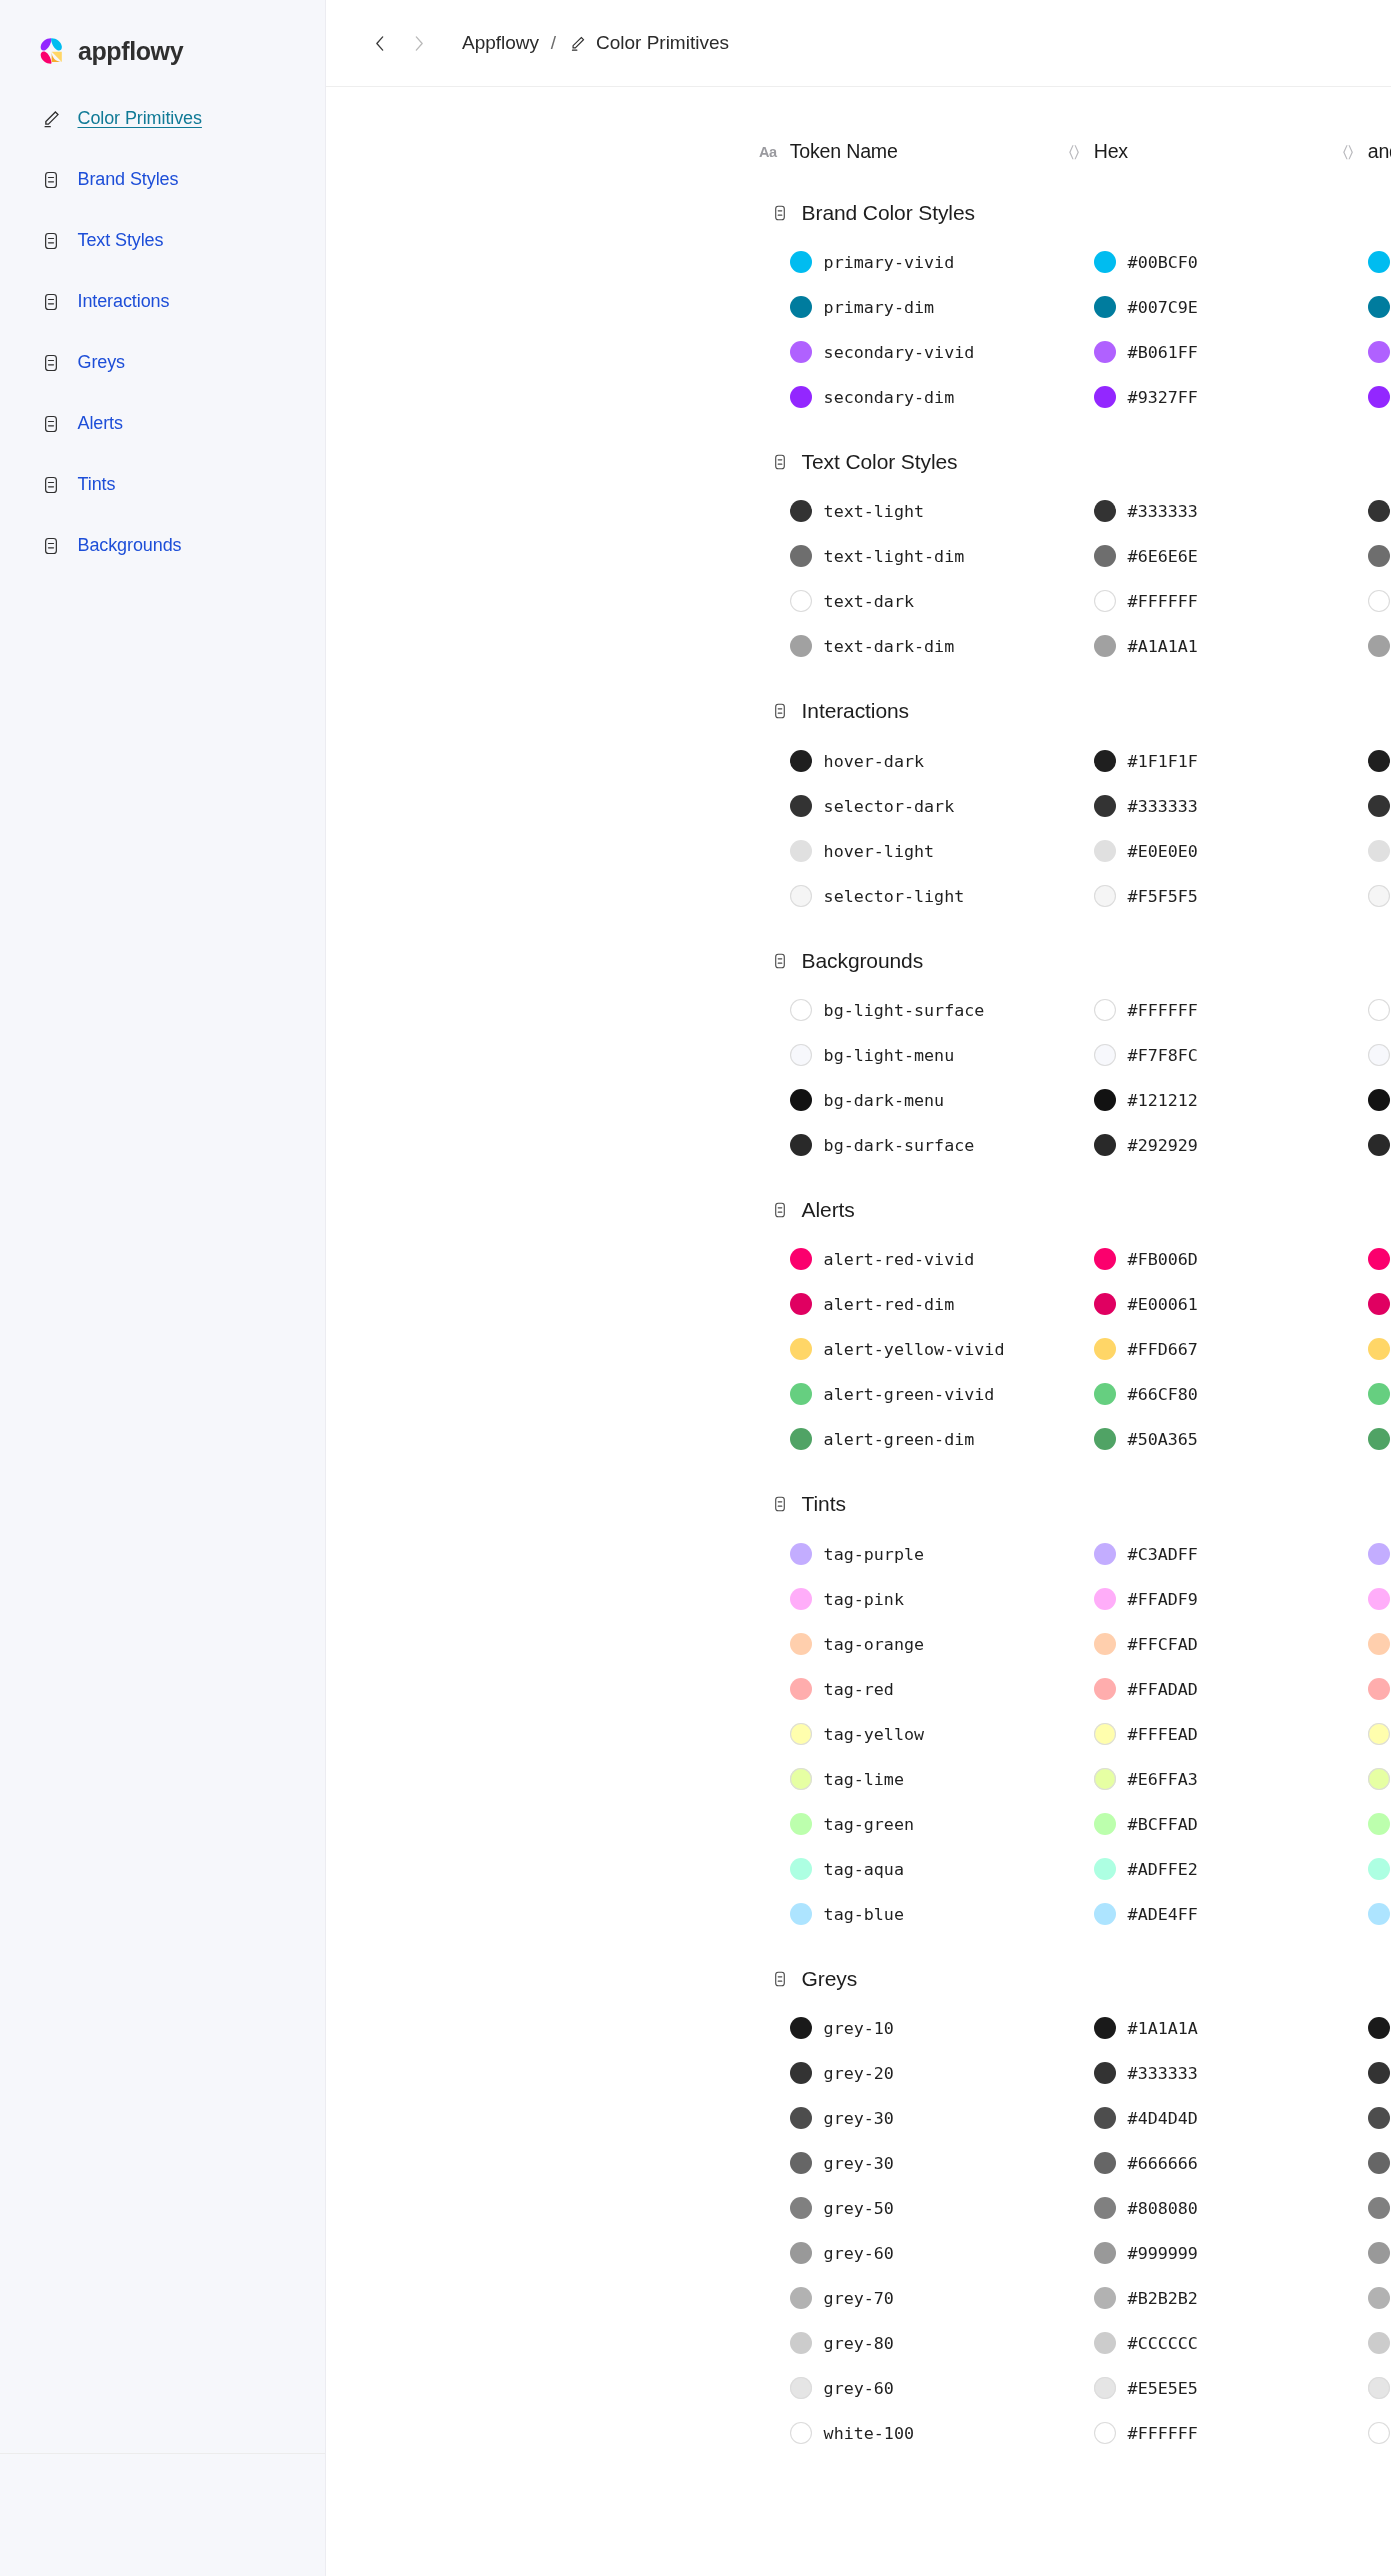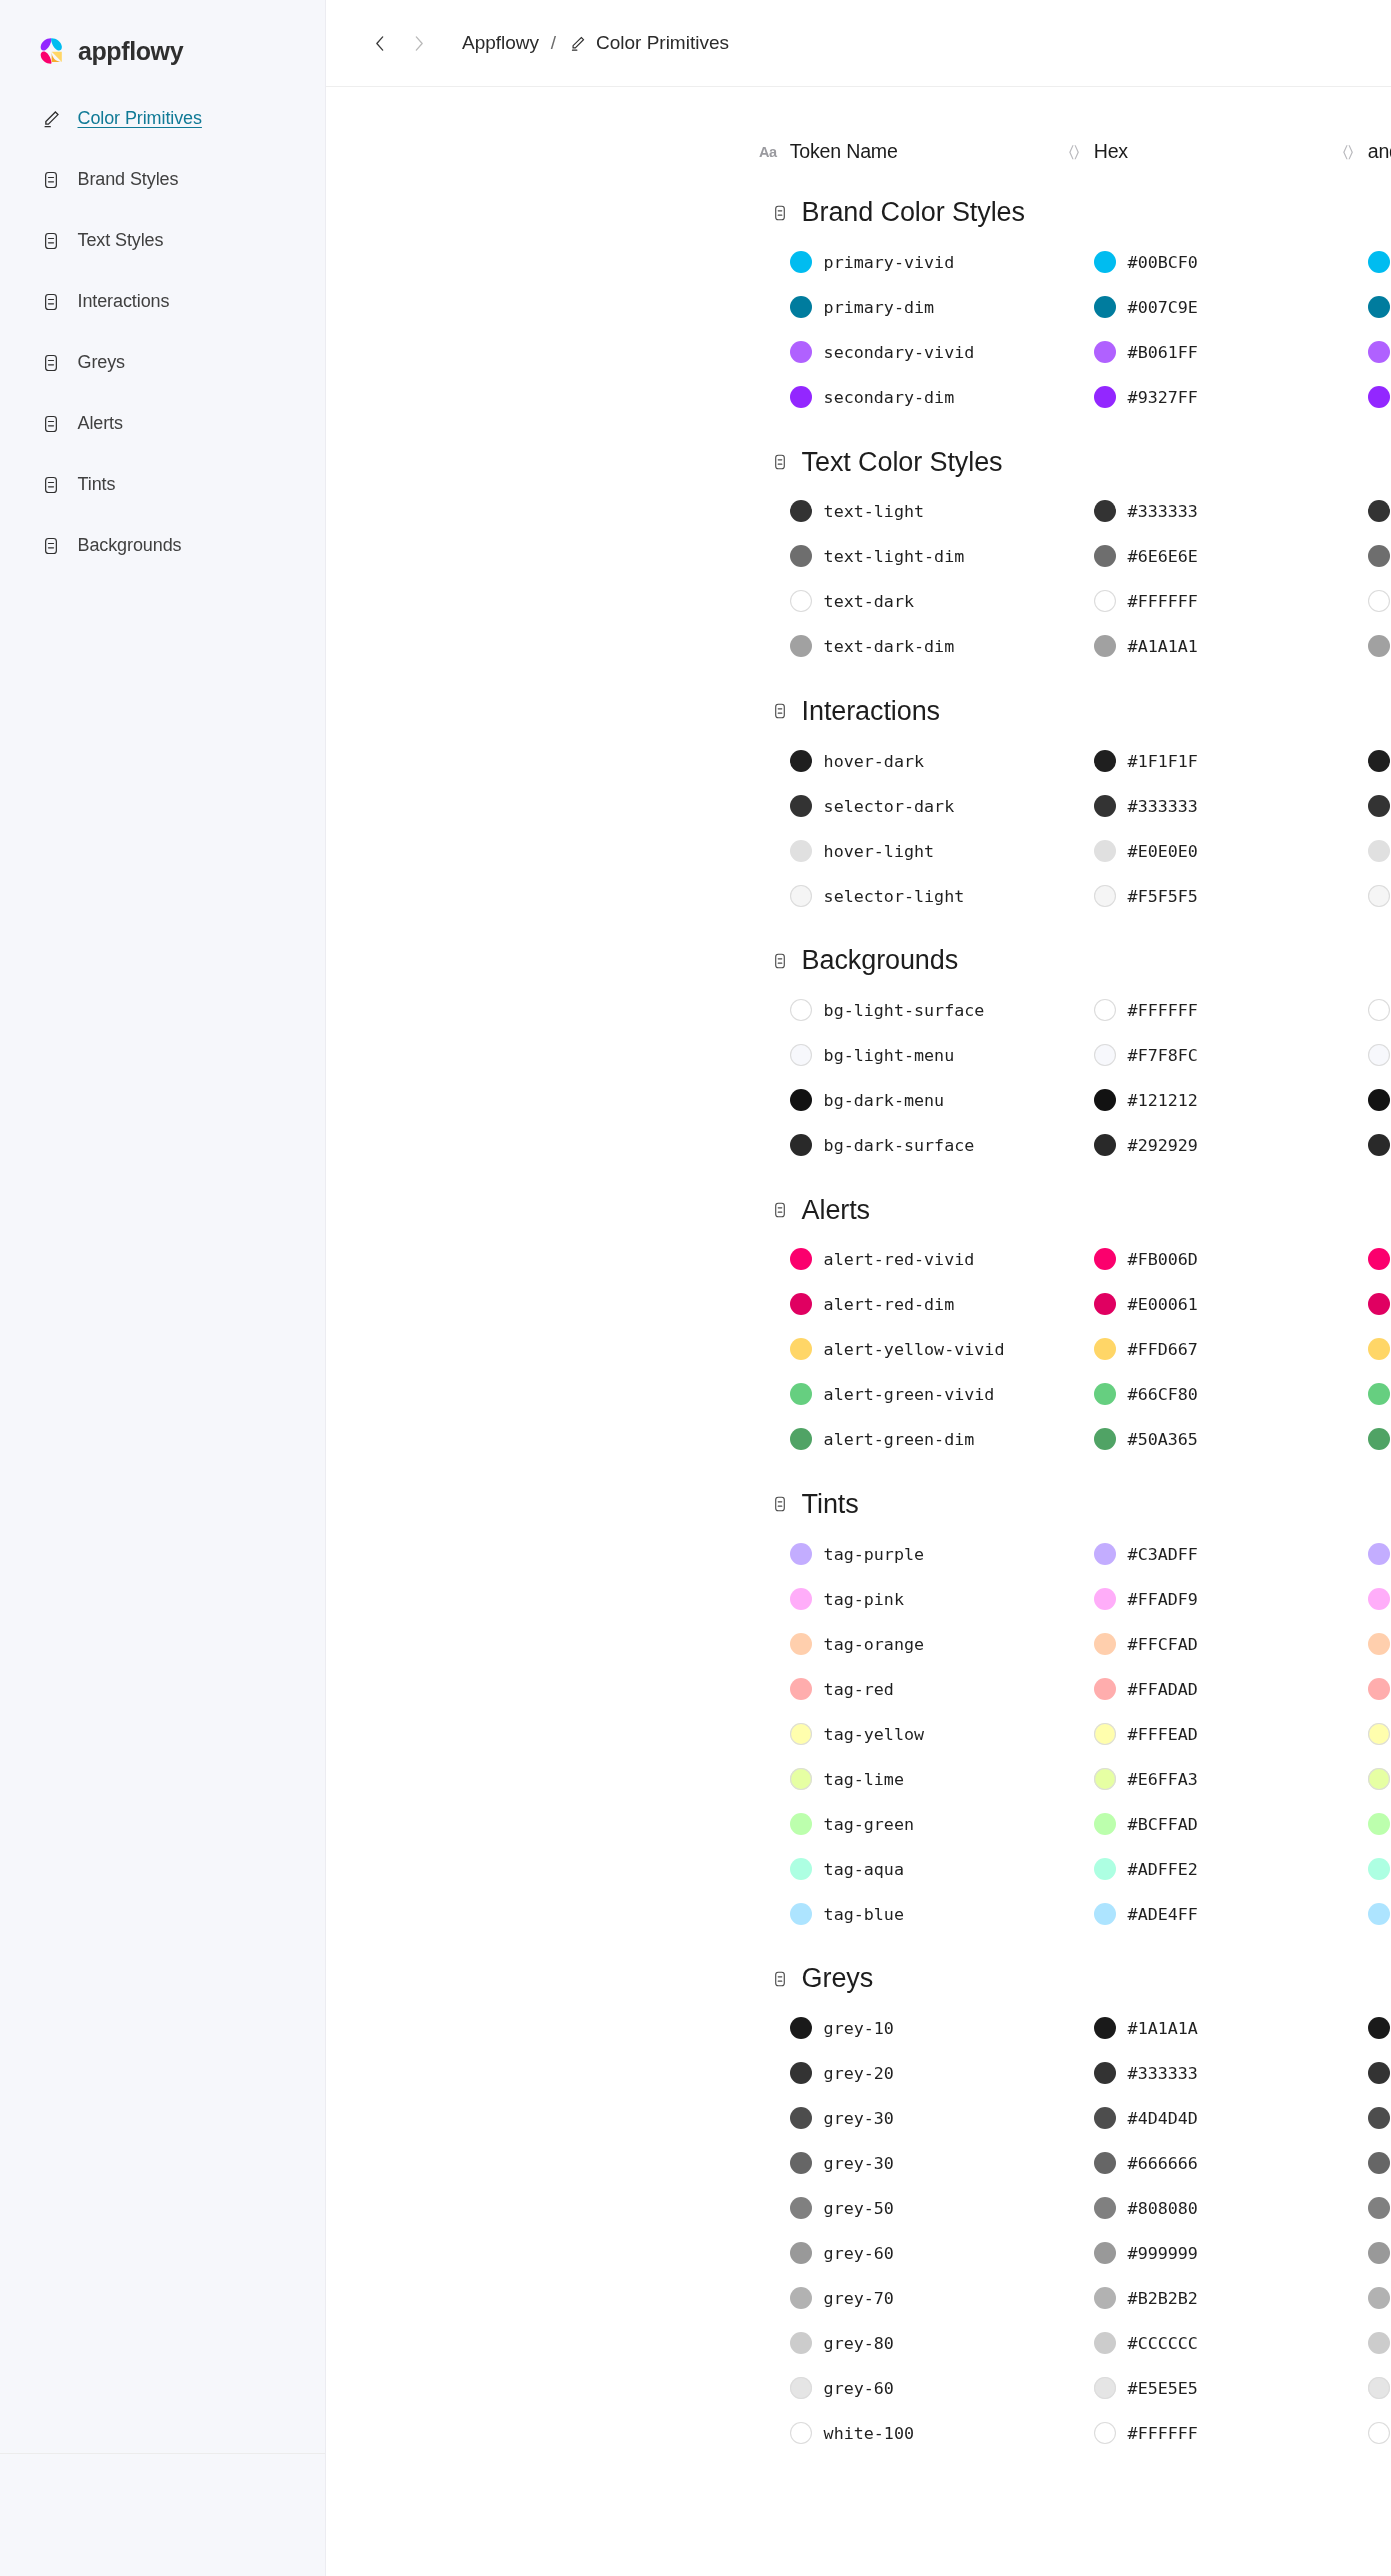--- a/index.html
+++ b/index.html
@@ -49,21 +49,21 @@
     padding-left:38px;
     cursor:pointer;
     text-decoration:none;
   }
   .nav-icon{
     width:25px;height:25px;flex:0 0 25px;
     display:flex;align-items:center;justify-content:center;
   }
   .nav-label{
     font-size:18px;
-    color:#404040;
+    color:#1d4ed8;
     letter-spacing:-0.1px;
     white-space:nowrap;
   }
   .nav-item.active .nav-label{
     color:#107a96;
     text-decoration:underline;
     text-underline-offset:2.9px;
     text-decoration-thickness:1.4px;
   }
   .sidebar-divider{
@@ -147,21 +147,21 @@
   .group{margin-bottom:20px;}
   .group-title{
     display:flex;
     align-items:center;
     gap:11.6px;
     padding-left:444px;
     height:45px;
     margin-bottom:4.3px;
   }
   .group-title .gt-label{
-    font-size:27px;
+    font-size:21px;
     color:#1d1d1d;
     letter-spacing:-0.1px;
     white-space:nowrap;
   }
 
   .row{
     display:flex;
     align-items:center;
     height:45px;
     padding-left:464px;

